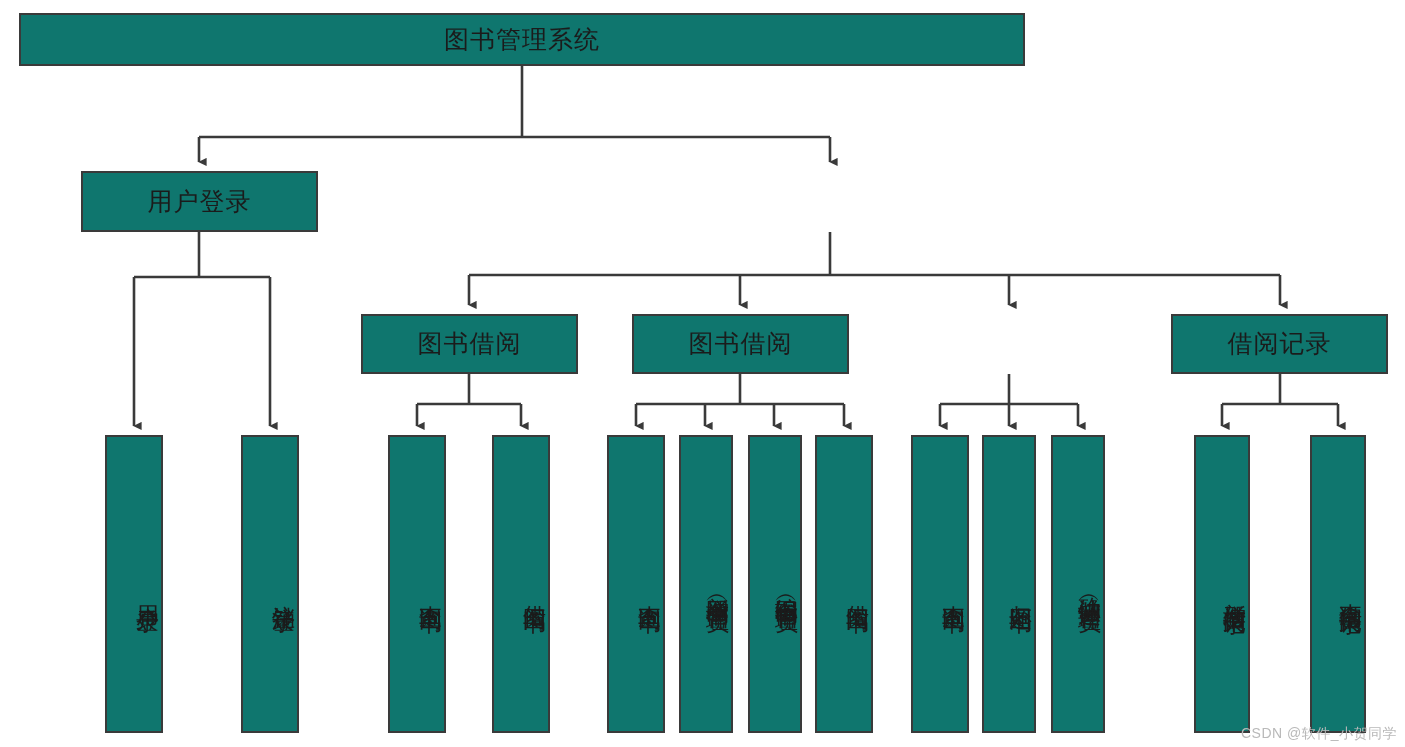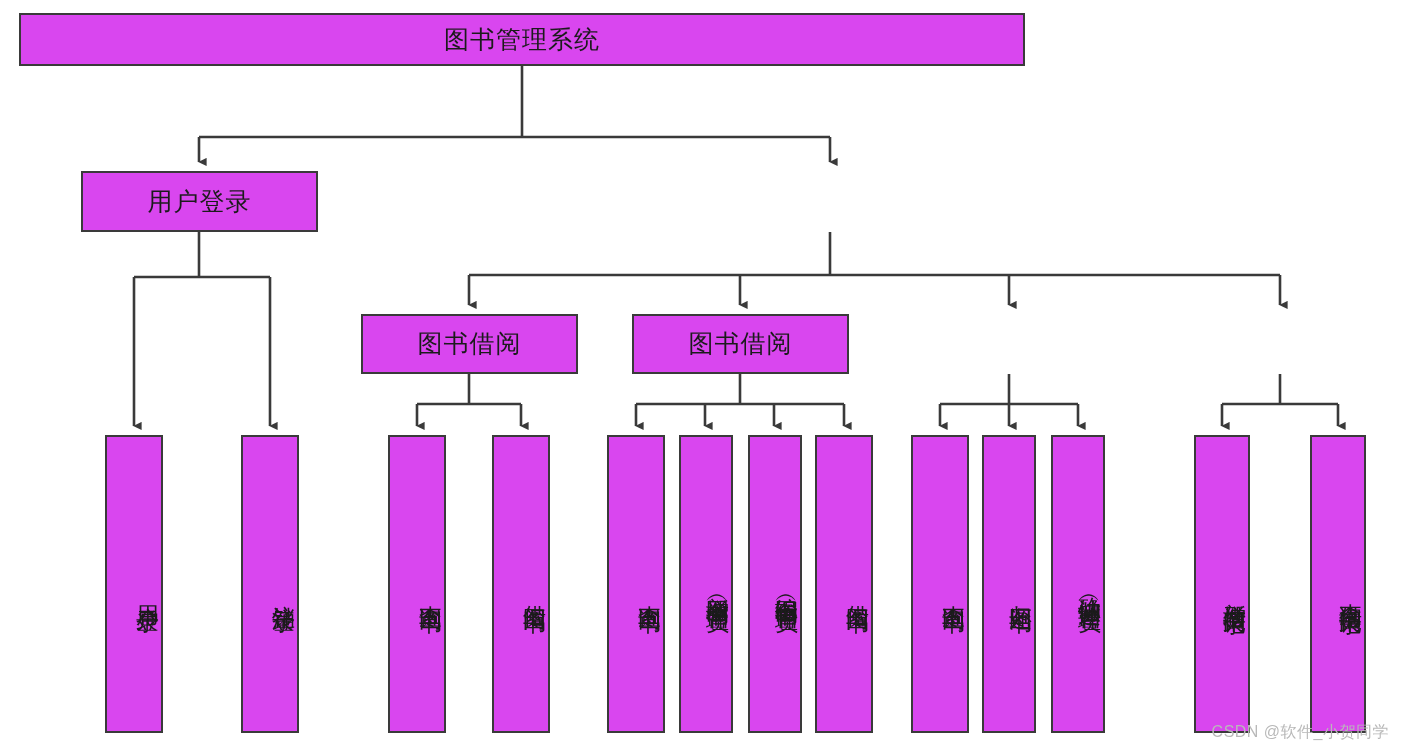--- a/index.html
+++ b/index.html
@@ -23,21 +23,21 @@
     position: absolute;
     left: 0;
     top: 0;
     width: 1405px;
     height: 747px;
     pointer-events: none;
   }
   .node {
     position: absolute;
     box-sizing: border-box;
-    background: #d946ef;
+    background: #0f766e;
     border: 2.5px solid #3a3a3a;
     display: flex;
     align-items: center;
     justify-content: center;
     color: #1b1b1b;
     overflow: hidden;
   }
   .node-h {
     font-size: 25px;
     letter-spacing: 1px;
@@ -56,23 +56,23 @@
     align-items: flex-start;
     justify-content: center;
     padding-top: 14px;
     white-space: nowrap;
   }
   .node-v.tall {
     padding-top: 8px;
   }
   .watermark {
     position: absolute;
-    right: 16px;
+    right: 8px;
     bottom: 4px;
-    font-size: 16px;
+    font-size: 14px;
     color: #b9b9b9;
     letter-spacing: 0.5px;
     white-space: nowrap;
   }
 </style>
 </head>
 <body>
 
 <div id="diagram-root">
 
@@ -127,20 +127,21 @@
       <path d="M 1338,404 L 1338,426" marker-end="url(#arrowhead)"></path>
     </g>
   </svg>
 
   <div class="node node-h node-root" style="left:19px; top:13px; width:1006px; height:53px;">图书管理系统</div>
 
   <div class="node node-h" style="left:81px; top:171px; width:237px; height:61px;">用户登录</div>
 
   <div class="node node-h" style="left:361px; top:314px; width:217px; height:60px;">图书借阅</div>
   <div class="node node-h" style="left:632px; top:314px; width:217px; height:60px;">图书借阅</div>
+  <div class="node node-h" style="left:1171px; top:314px; width:217px; height:60px;">借阅记录</div>
 
   <div class="node node-v" style="left:105px; top:435px; width:58px; height:298px;">用户登录</div>
   <div class="node node-v" style="left:241px; top:435px; width:58px; height:298px;">注销登录</div>
 
   <div class="node node-v" style="left:388px; top:435px; width:58px; height:298px;">查询图书</div>
   <div class="node node-v" style="left:492px; top:435px; width:58px; height:298px;">借阅图书</div>
 
   <div class="node node-v" style="left:607px; top:435px; width:58px; height:298px;">查询图书</div>
   <div class="node node-v tall" style="left:679px; top:435px; width:54px; height:298px;">新增图书（管理员）</div>
   <div class="node node-v tall" style="left:748px; top:435px; width:54px; height:298px;">编辑图书（管理员）</div>

